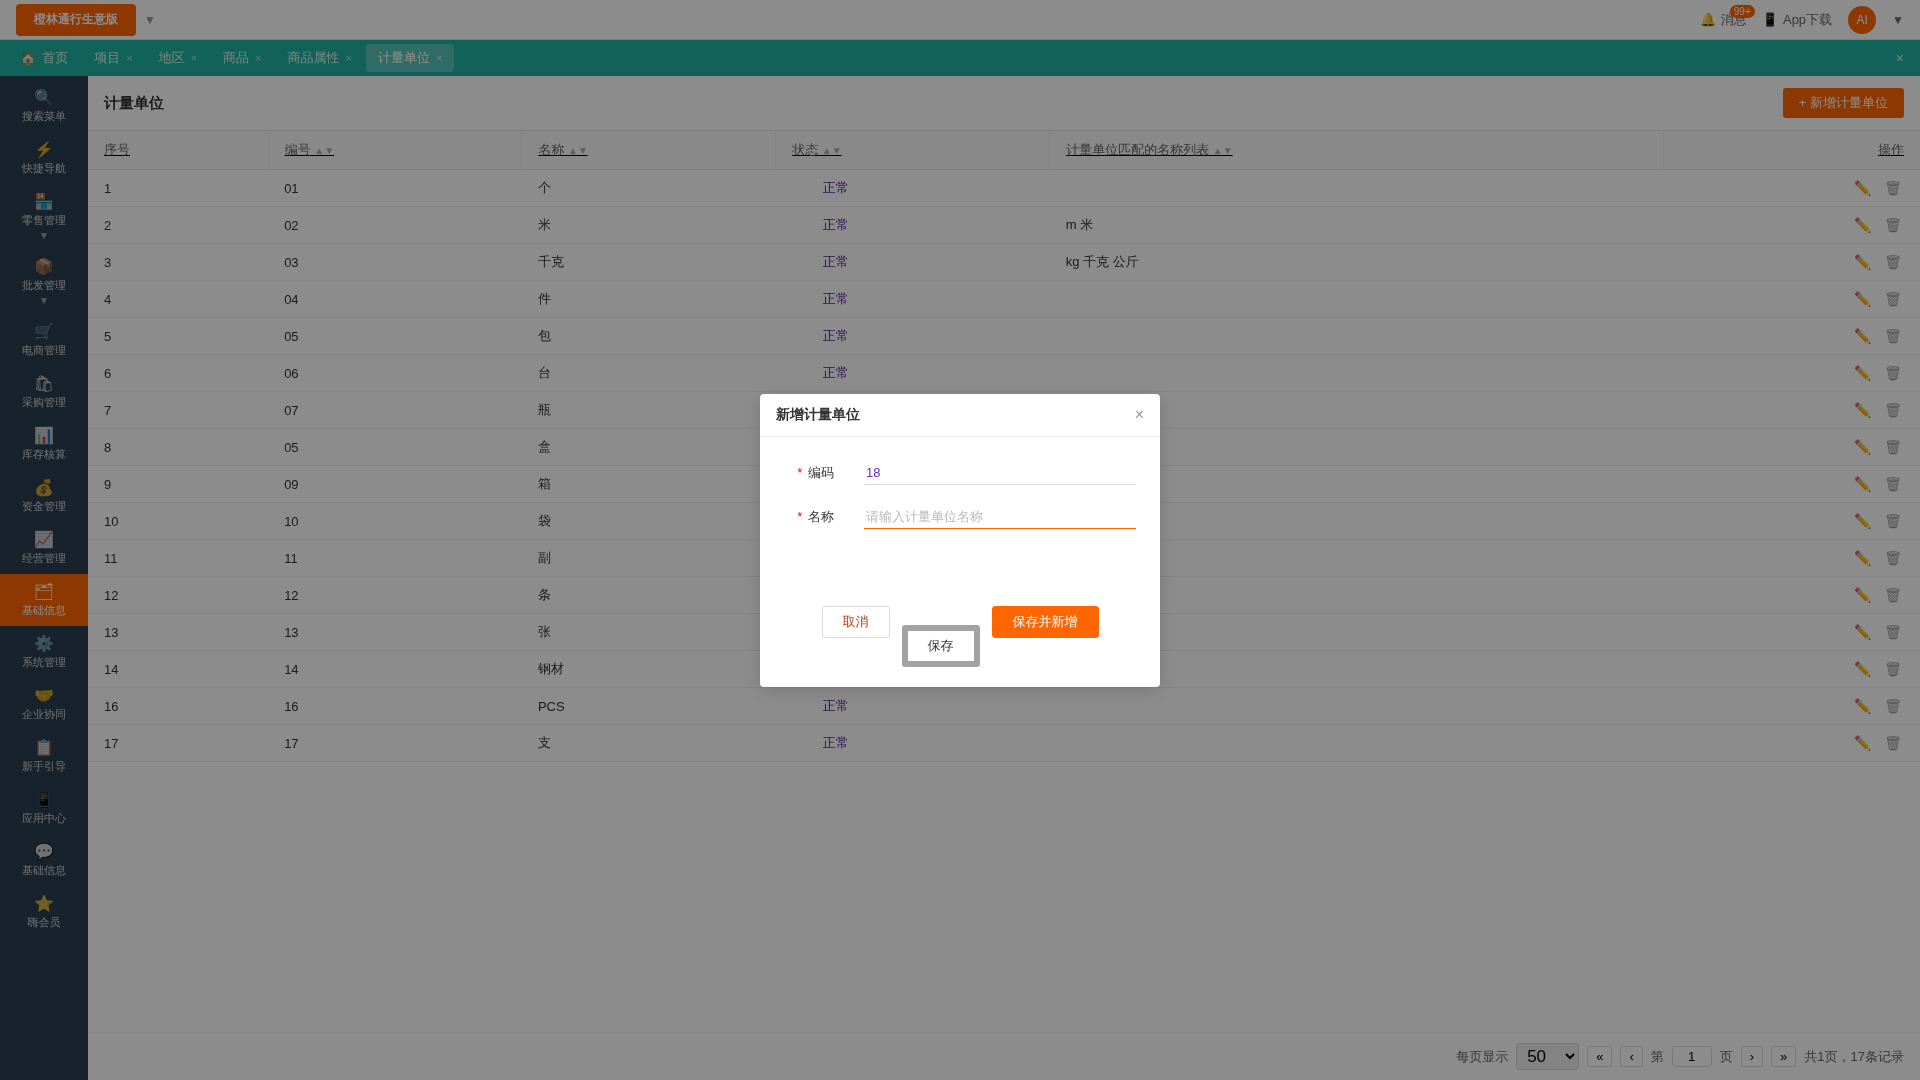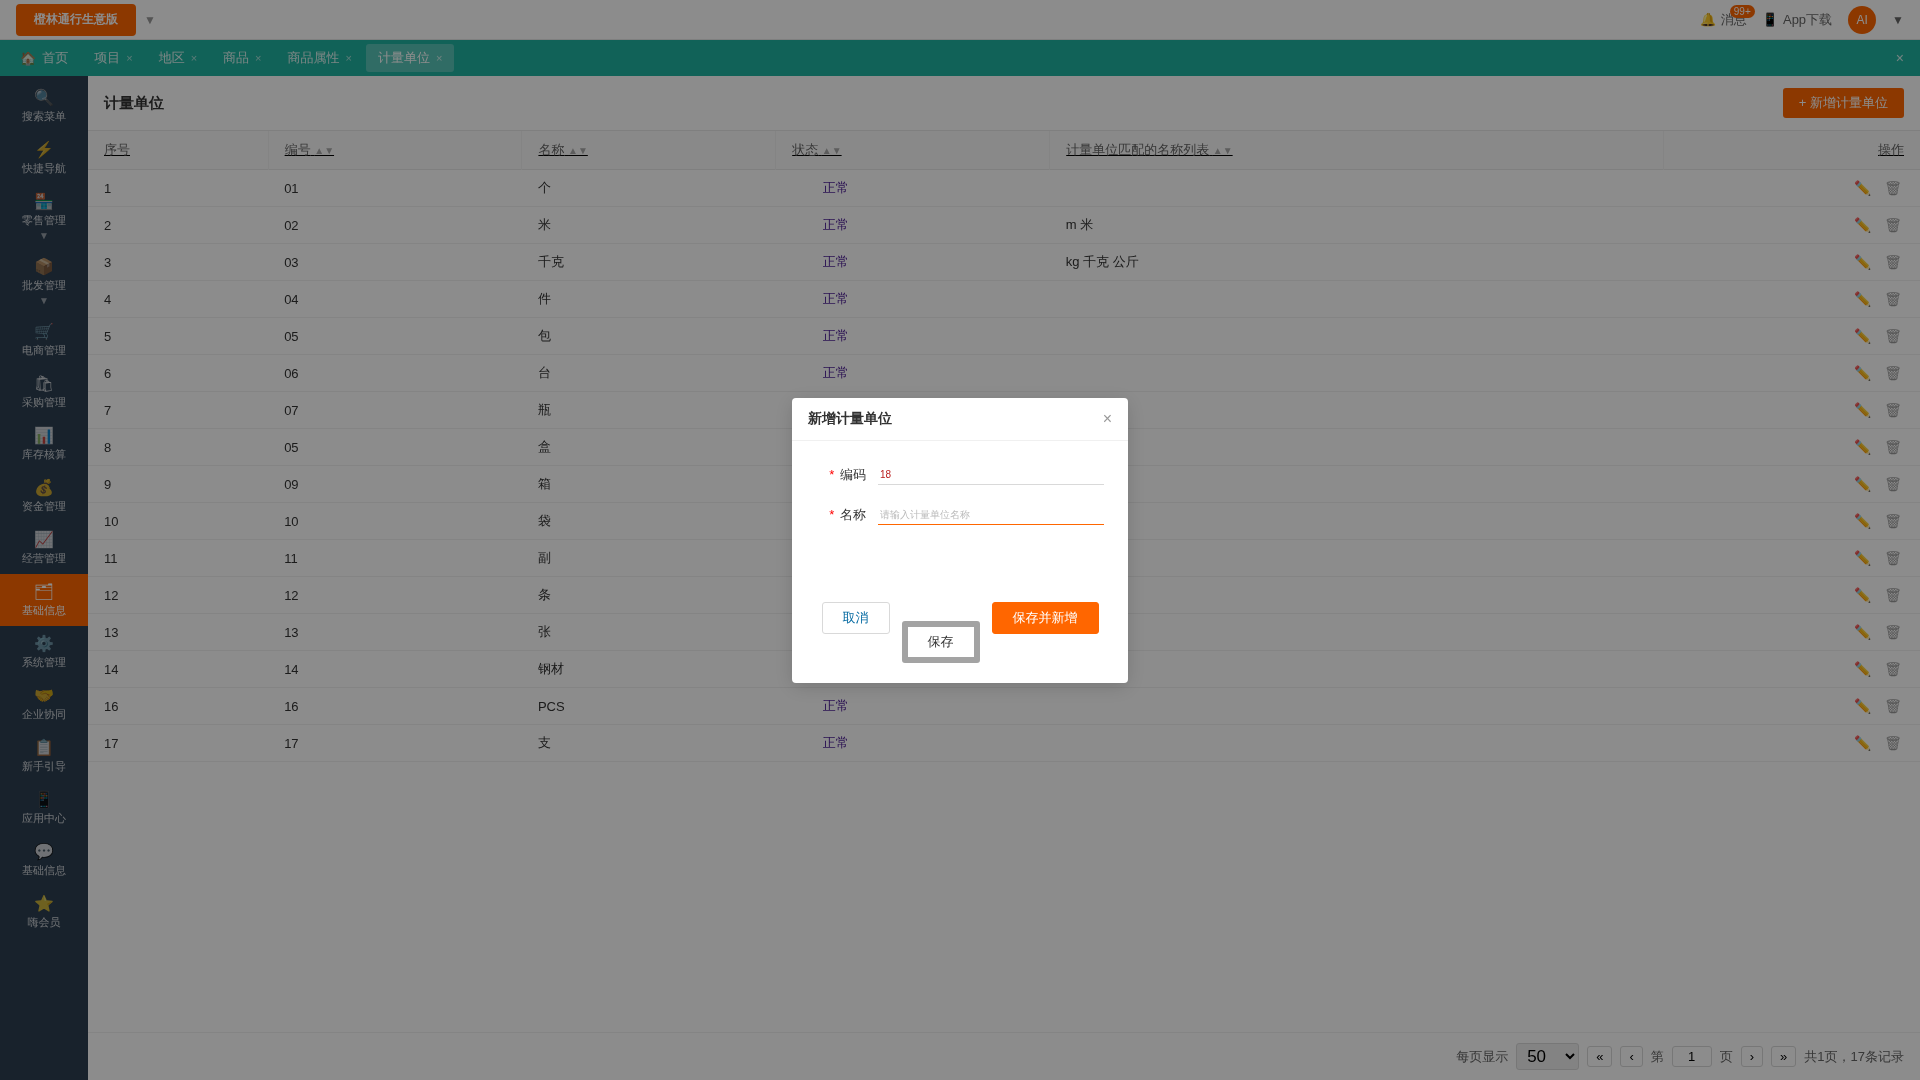--- a/index.html
+++ b/index.html
@@ -280,21 +280,21 @@
       top: 0; left: 0; right: 0; bottom: 0;
       background: rgba(0,0,0,0.45);
       z-index: 1000;
       display: flex;
       align-items: center;
       justify-content: center;
     }
     .modal {
       background: #fff;
       border-radius: 4px;
-      width: 336px;
+      width: 400px;
       box-shadow: 0 4px 20px rgba(0,0,0,0.15);
       overflow: hidden;
     }
     .modal-header {
       padding: 12px 16px;
       display: flex;
       align-items: center;
       justify-content: space-between;
       border-bottom: 1px solid #f0f0f0;
     }
@@ -328,39 +328,40 @@
     }
     .form-label .required {
       color: red;
       margin-right: 2px;
     }
     .form-input {
       flex: 1;
       border: none;
       border-bottom: 1px solid #d9d9d9;
       padding: 4px 2px;
-      font-size: 10px;
+      font-size: 13px;
       outline: none;
-      color: #b91c1c;
+      color: #6d28d9;
+      margin-left: 18px;
     }
     .form-input.active-input {
       border-bottom: 1px solid #f60;
     }
     .form-input::placeholder { color: #bbb; }
     .modal-footer {
       padding: 12px 24px 20px;
       display: flex;
       align-items: center;
       justify-content: center;
       gap: 12px;
     }
     .btn-cancel {
       border: 1px solid #d9d9d9;
       background: #fff;
-      color: #0369a1;
+      color: #c2410c;
       padding: 6px 20px;
       border-radius: 3px;
       cursor: pointer;
       font-size: 13px;
     }
     .btn-save {
       border: 6px solid #a3a3a3;
       background: #fff;
       color: #333;
       padding: 6px 20px;

